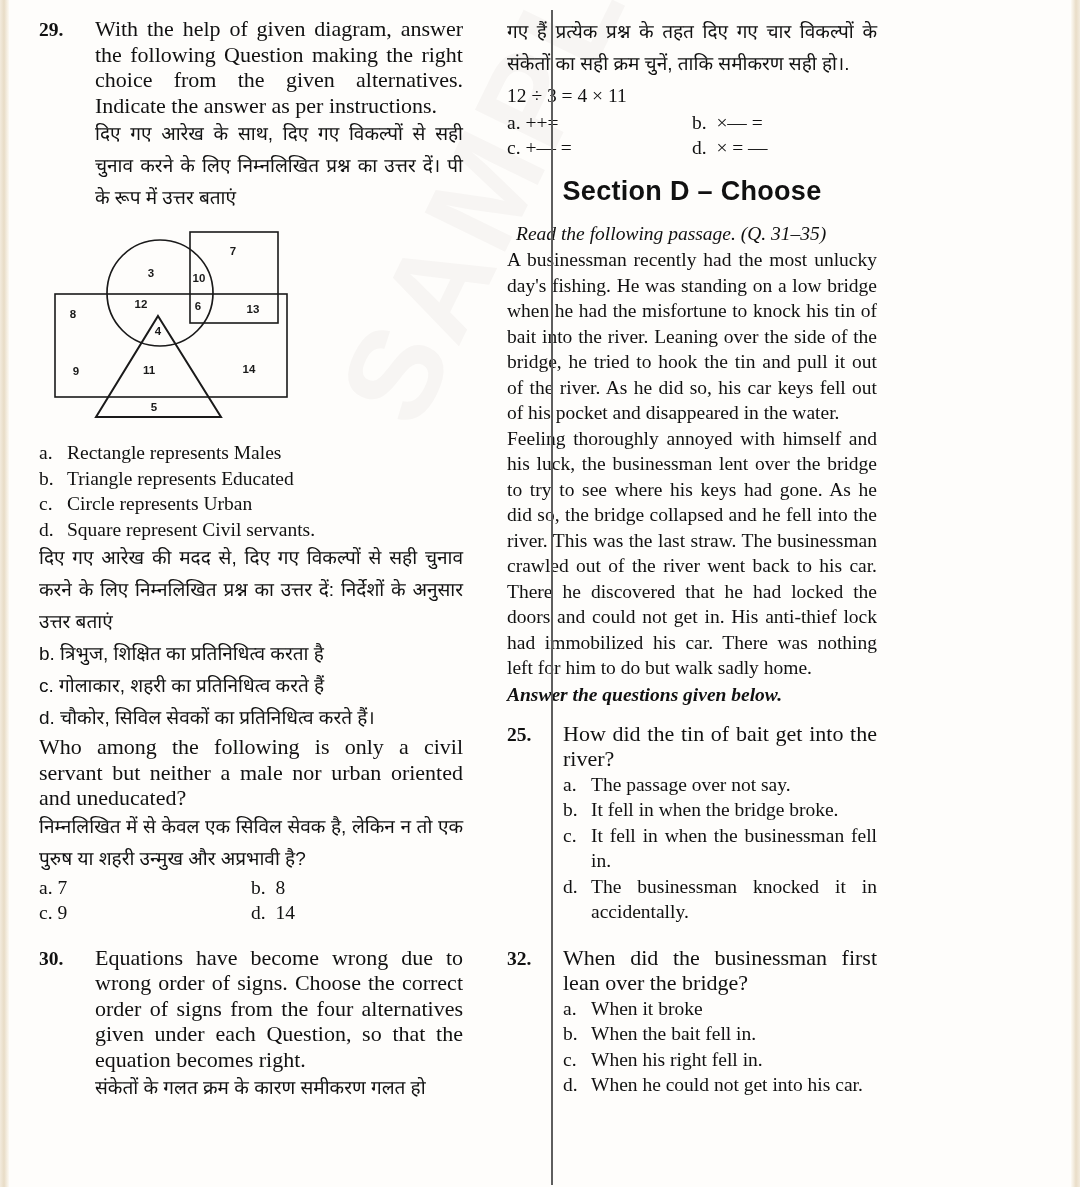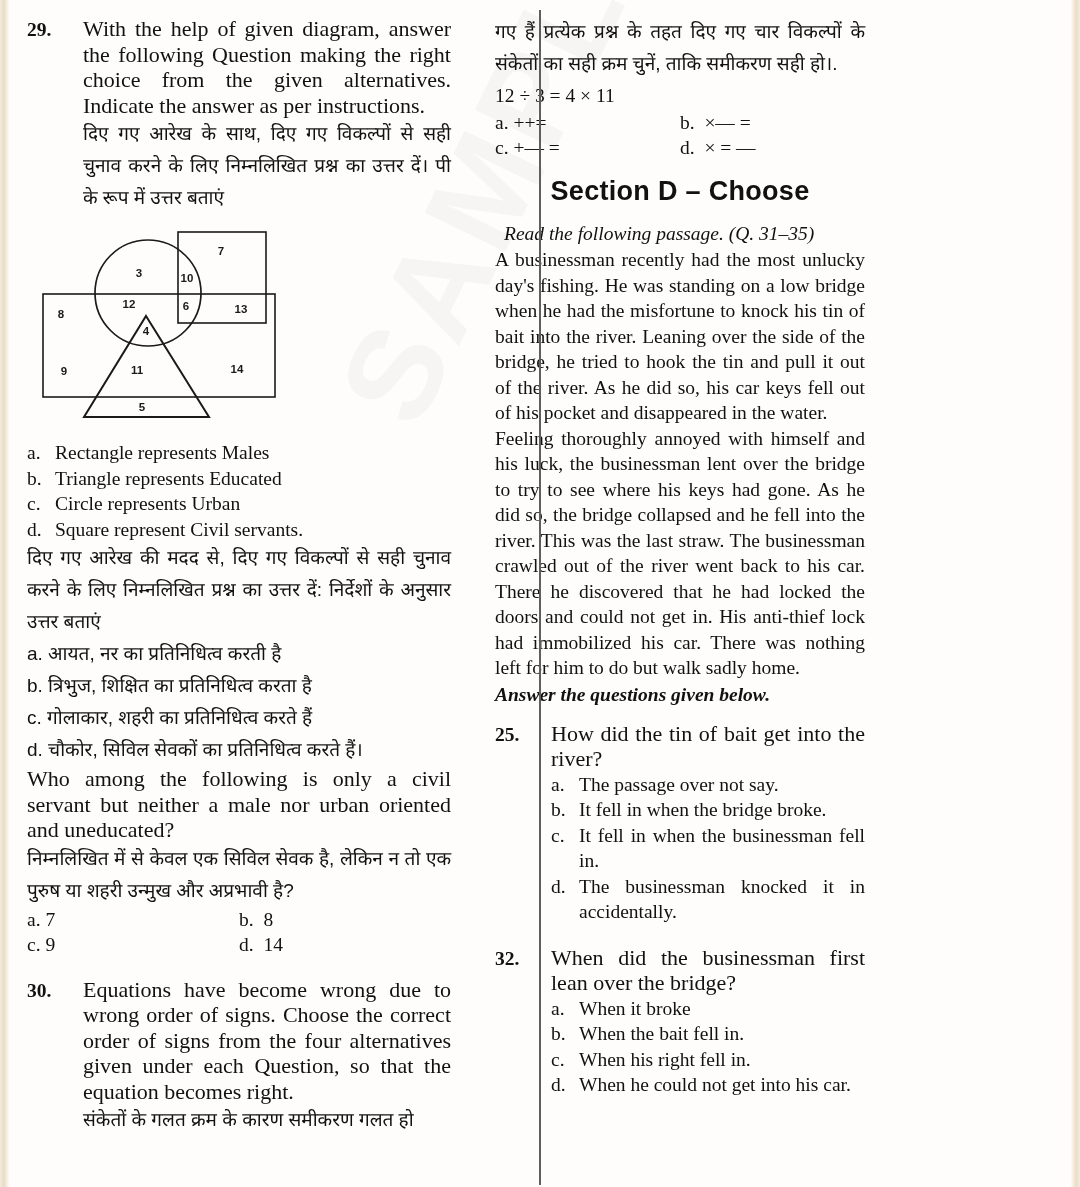--- a/index.html
+++ b/index.html
@@ -49,21 +49,21 @@
     color: rgba(120, 110, 105, 0.055);
     transform: rotate(-64deg);
     transform-origin: left top;
     white-space: nowrap;
     pointer-events: none;
     font-family: "Liberation Sans", sans-serif;
   }
 
   .columns {
     position: absolute;
-    left: 0; top: 0;
+    left: 12px; top: 0;
     width: 874px;
     height: 1187px;
     display: flex;
   }
   .col {
     box-sizing: border-box;
   }
   .col-left {
     width: 531px;
     padding: 16px 22px 0 18px;
@@ -276,21 +276,20 @@
         </div>
         <div class="opt-indent">
           <span class="opt-letter">d.</span>
           <span class="opt-text">Square represent Civil servants.</span>
         </div>
       </div>
 
       <p class="para-hi justify-all">दिए गए आरेख की मदद से, दिए गए विकल्पों से सही चुनाव करने के लिए निम्नलिखित प्रश्न का उत्तर दें: निर्देशों के अनुसार उत्तर बताएं</p>
 
       <div>
-        <p class="opt-hi">a. आयत, नर का प्रतिनिधित्व करती है</p>
         <p class="opt-hi">b. त्रिभुज, शिक्षित का प्रतिनिधित्व करता है</p>
         <p class="opt-hi">c. गोलाकार, शहरी का प्रतिनिधित्व करते हैं</p>
         <p class="opt-hi">d. चौकोर, सिविल सेवकों का प्रतिनिधित्व करते हैं।</p>
       </div>
 
       <p class="para-en justify-all">Who among the following is only a civil servant but neither a male nor urban oriented and uneducated?</p>
       <p class="para-hi justify-all">निम्नलिखित में से केवल एक सिविल सेवक है, लेकिन न तो एक पुरुष या शहरी उन्मुख और अप्रभावी है?</p>
 
       <div>
         <div class="opt-row">

